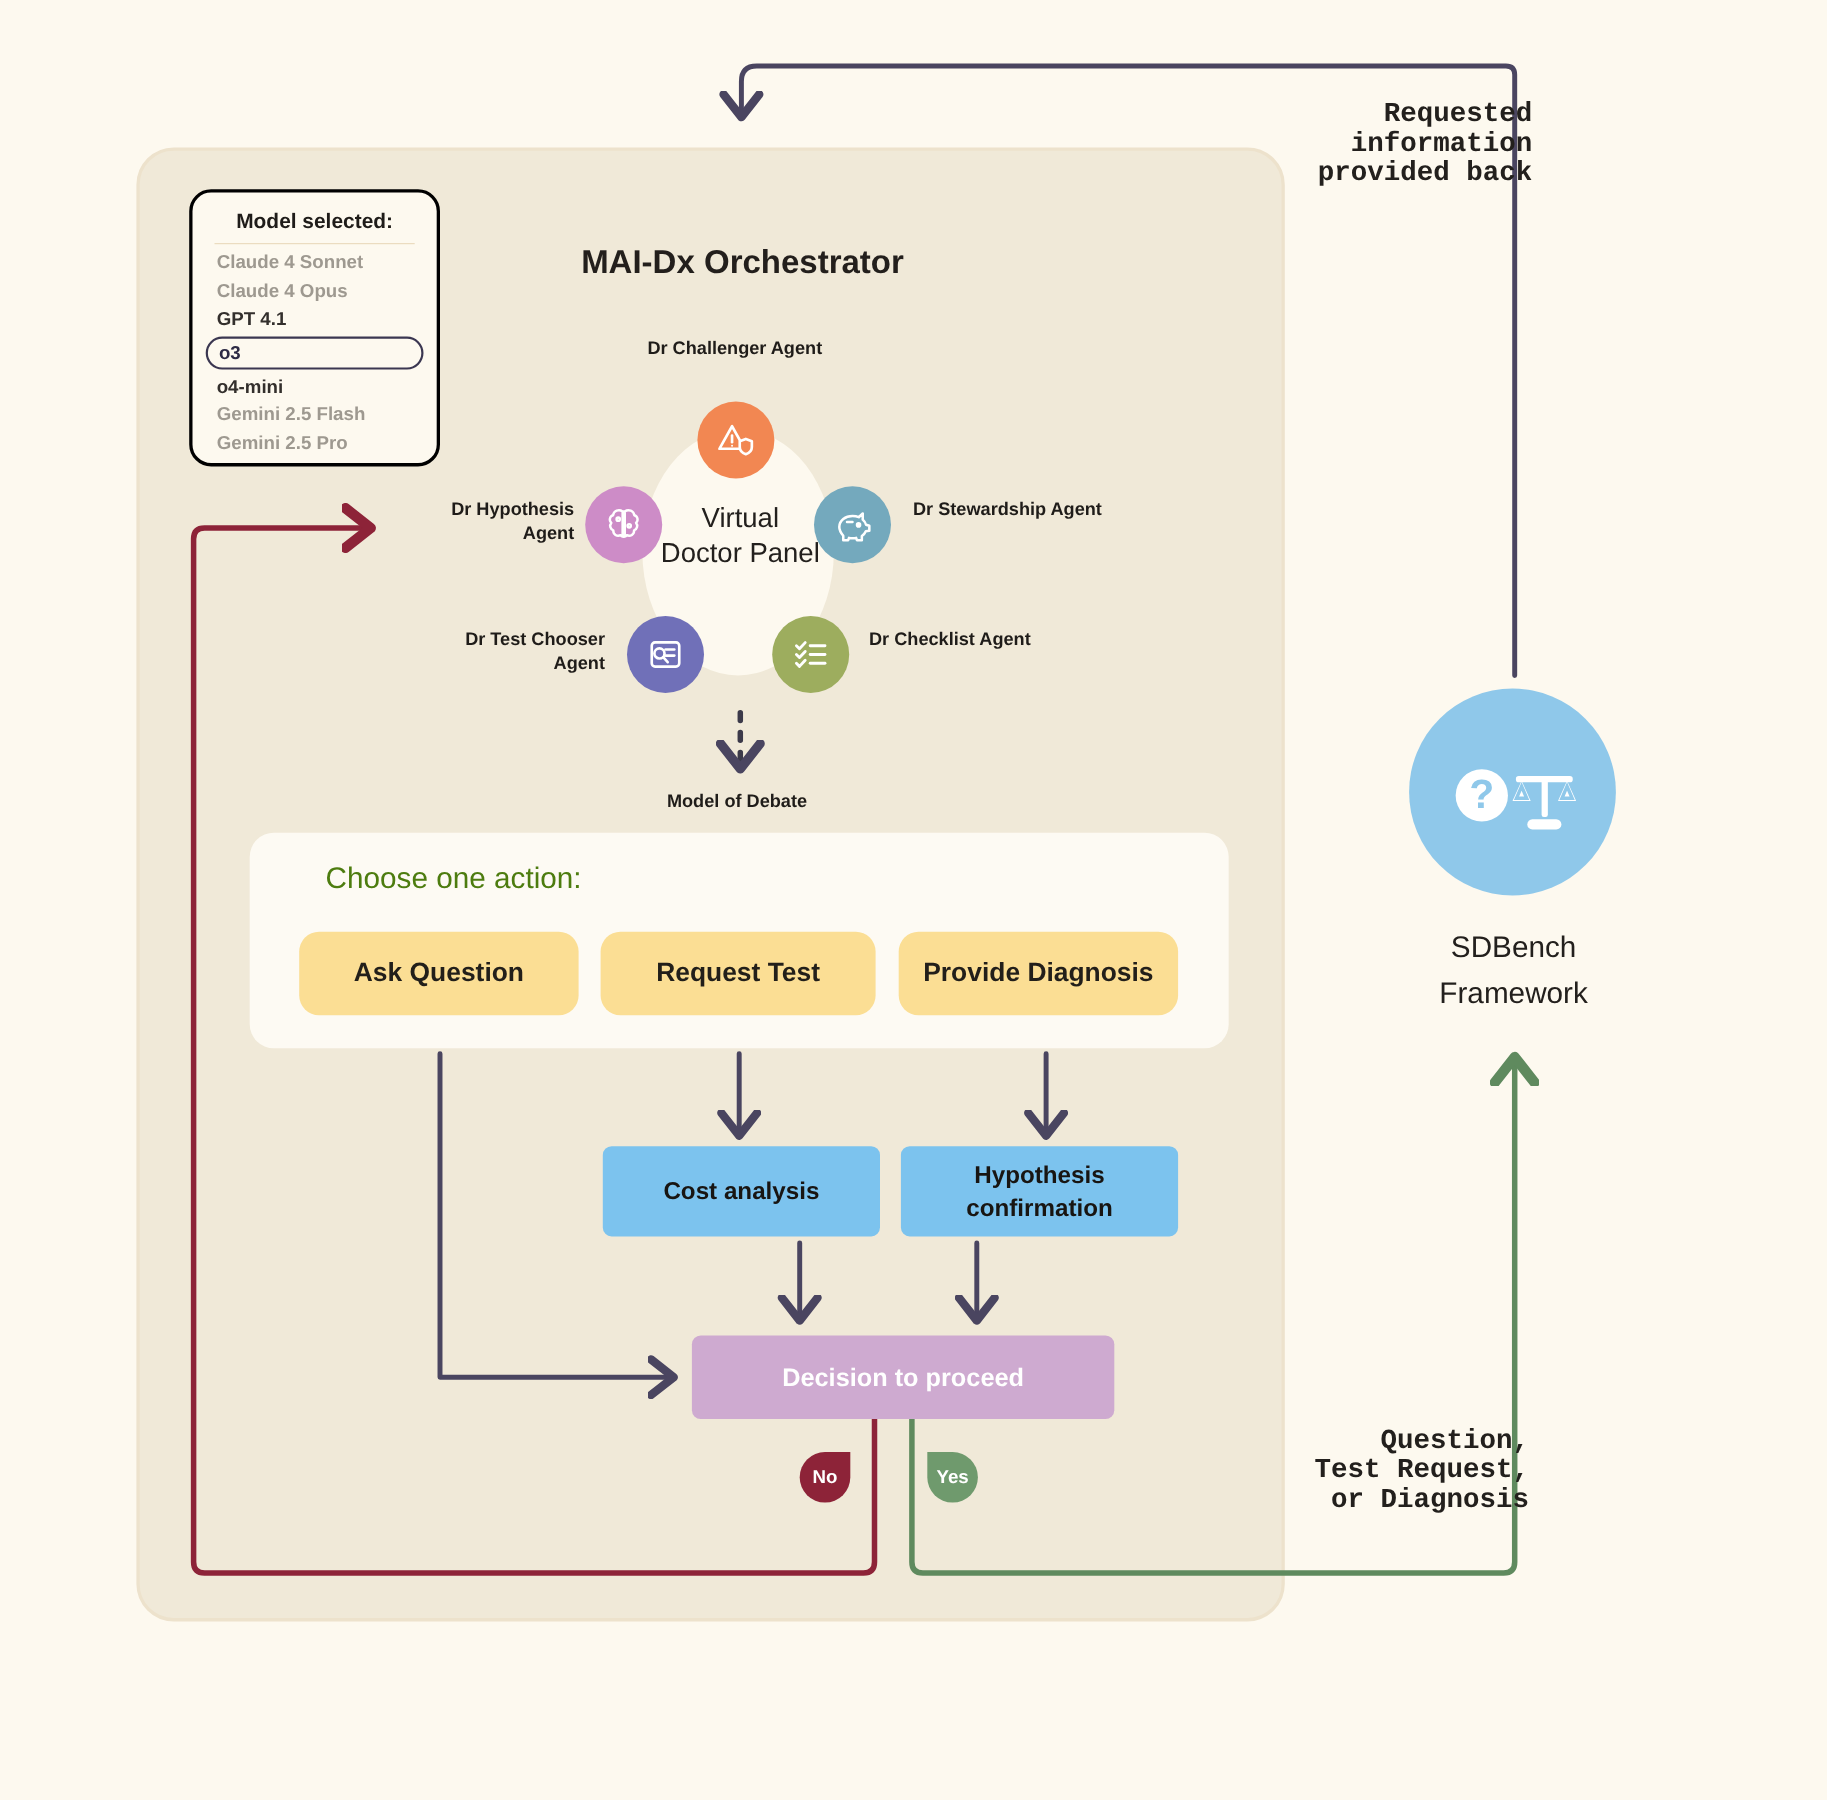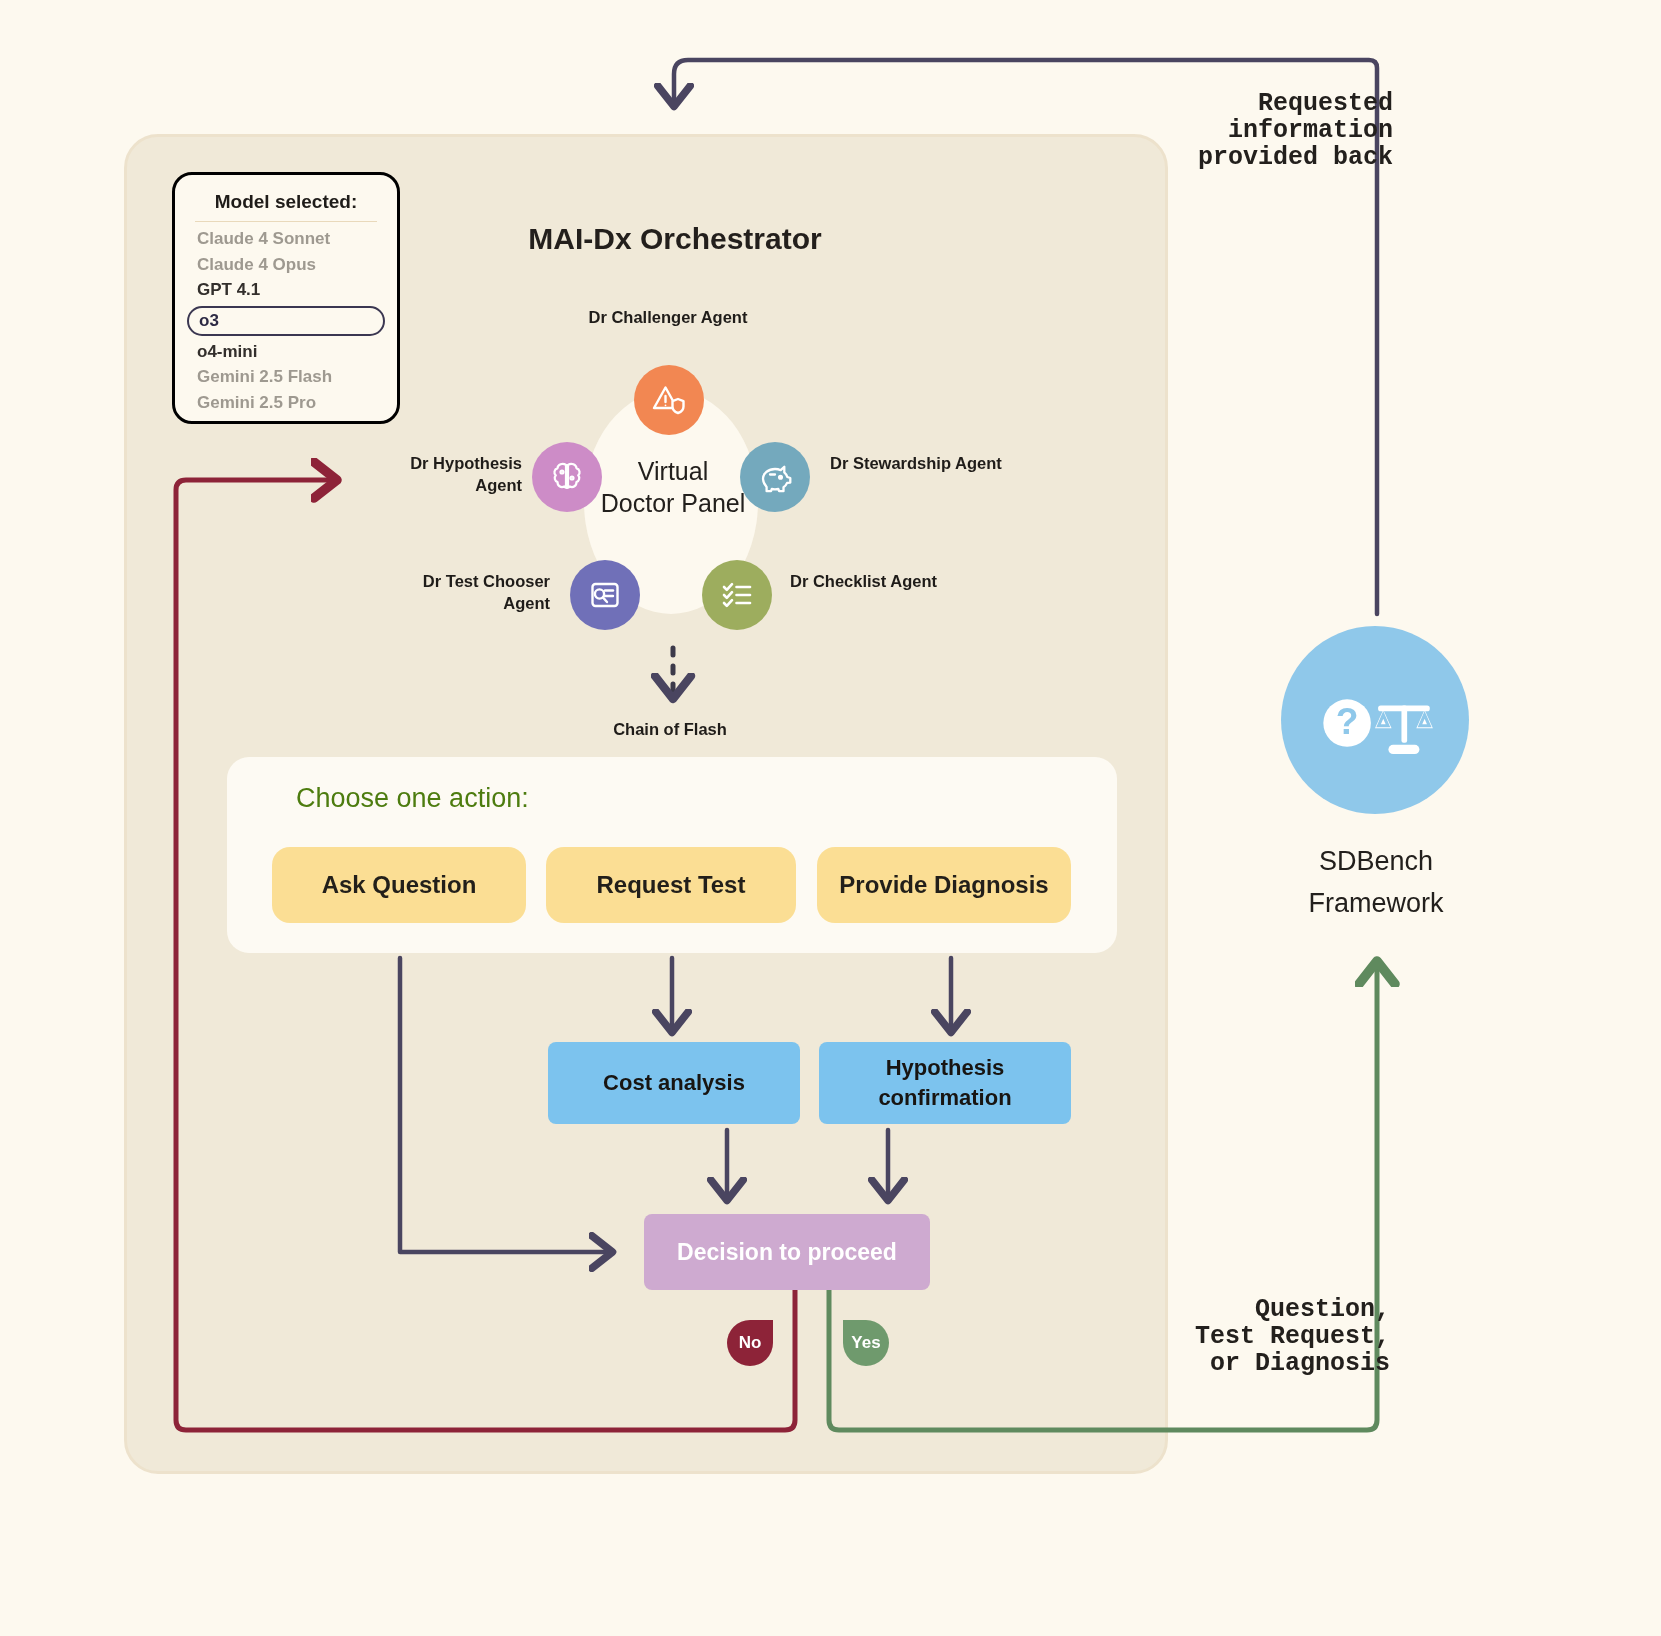--- a/index.html
+++ b/index.html
@@ -158,24 +158,23 @@
   #box-cost {
     left: 548px; top: 1042px; width: 252px; height: 82px;
     background: #7cc3ee; color: #181512;
   }
   #box-diagconf {
     left: 819px; top: 1042px; width: 252px; height: 82px;
     background: #7cc3ee; color: #181512;
     line-height: 30px;
   }
   #box-decision {
-    left: 629px; top: 1214px; width: 286px; height: 76px;
+    left: 629px; top: 1214px; width: 384px; height: 76px;
     background: #ceaad0; color: #ffffff;
     font-size: 23px;
-    margin-left: 15px;
   }
 
   
   .badge {
     position: absolute;
     width: 46px; height: 46px;
     display: flex; align-items: center; justify-content: center;
     color: #ffffff;
     font-size: 17px; font-weight: bold;
   }
@@ -323,21 +322,21 @@
       <polyline points="7,12 9.8,14.8 15,9.2"></polyline>
       <polyline points="7,20 9.8,22.8 15,17.2"></polyline>
       <polyline points="7,28 9.8,30.8 15,25.2"></polyline>
       <line x1="19.5" y1="12" x2="33" y2="12"></line>
       <line x1="19.5" y1="20" x2="33" y2="20"></line>
       <line x1="19.5" y1="28" x2="33" y2="28"></line>
     </svg>
   </div>
   <div class="agent-label" id="lb-checklist">Dr Checklist Agent</div>
 
-  <div class="chain-label">Chain of Flash</div>
+  <div class="chain-label">Model of Debate</div>
 
   <div class="action-card"></div>
   <div class="action-title">Choose one action:</div>
   <div class="action-btn" id="btn-ask">Ask Question</div>
   <div class="action-btn" id="btn-test">Request Test</div>
   <div class="action-btn" id="btn-diag">Provide Diagnosis</div>
 
   <div class="proc-box" id="box-cost">Cost analysis</div>
   <div class="proc-box" id="box-diagconf">Hypothesis confirmation</div>
   <div class="proc-box" id="box-decision">Decision to proceed</div>

